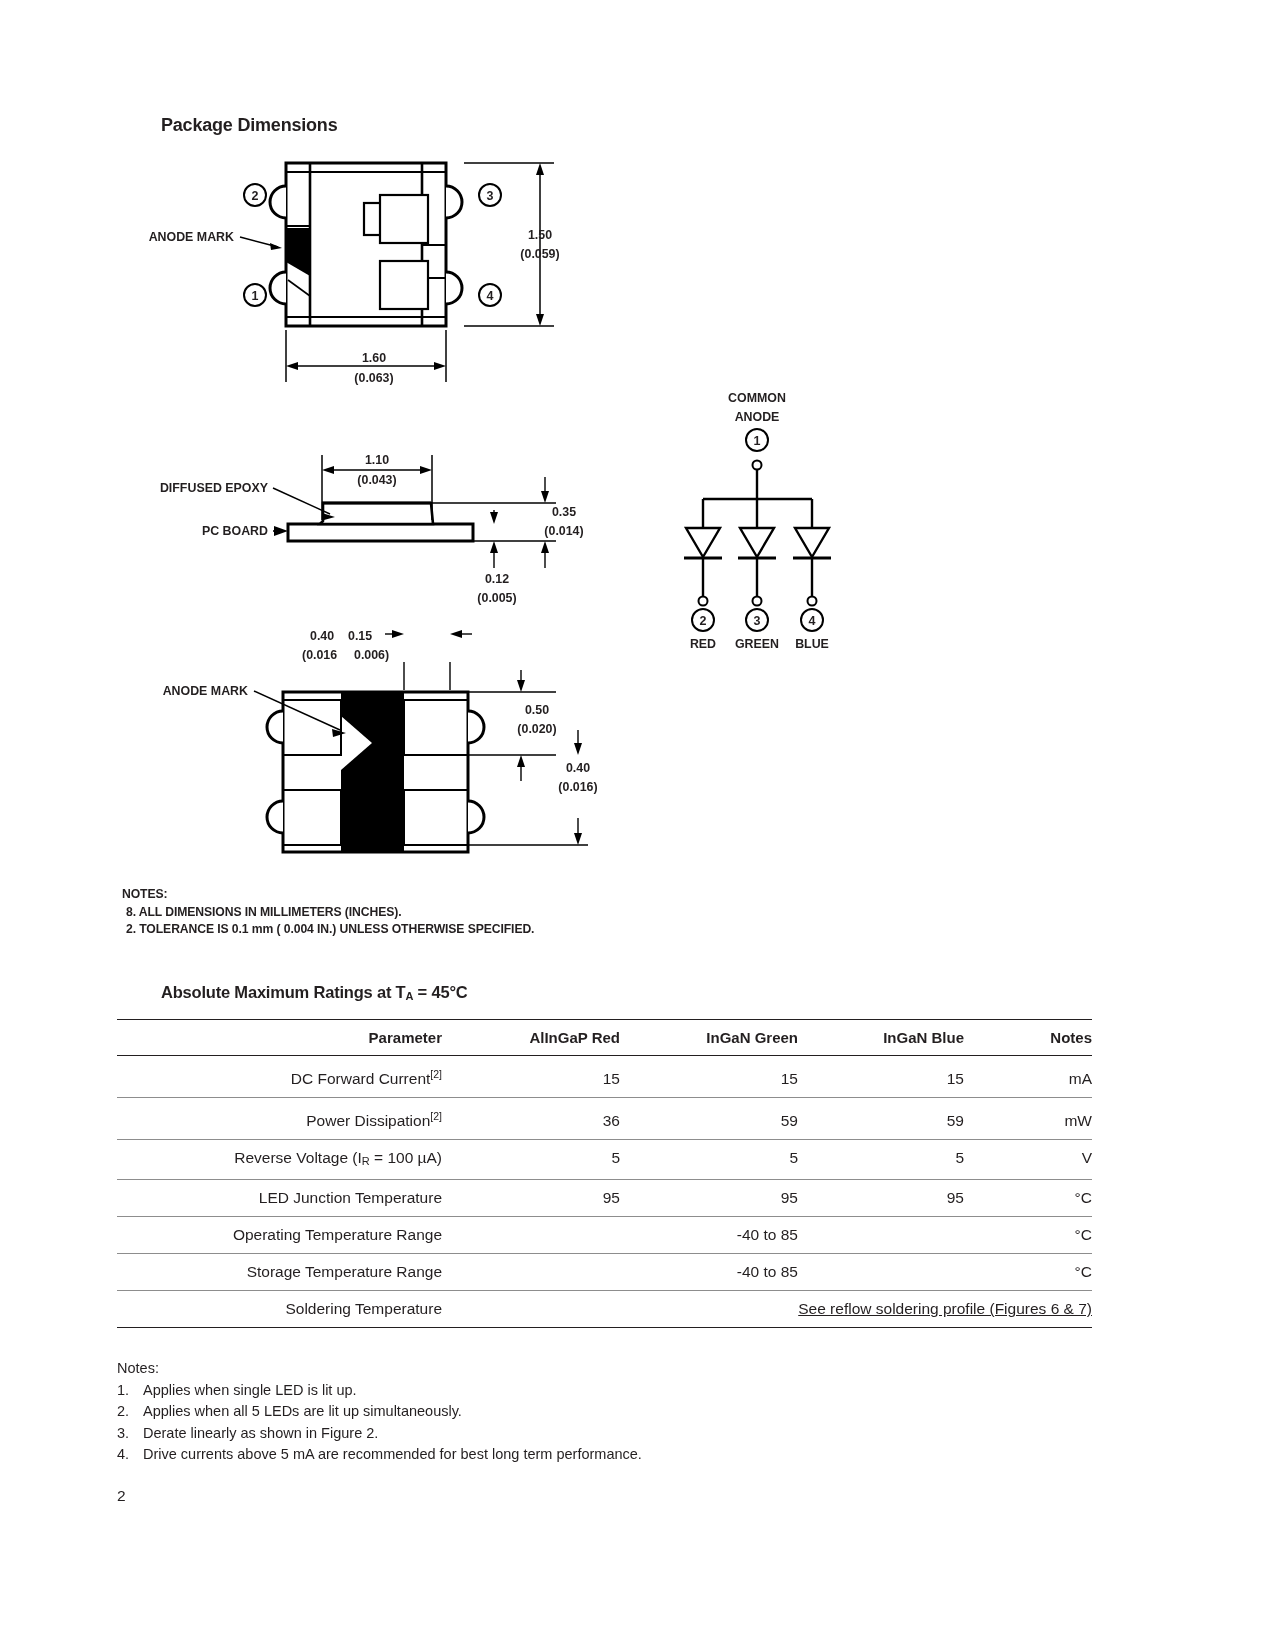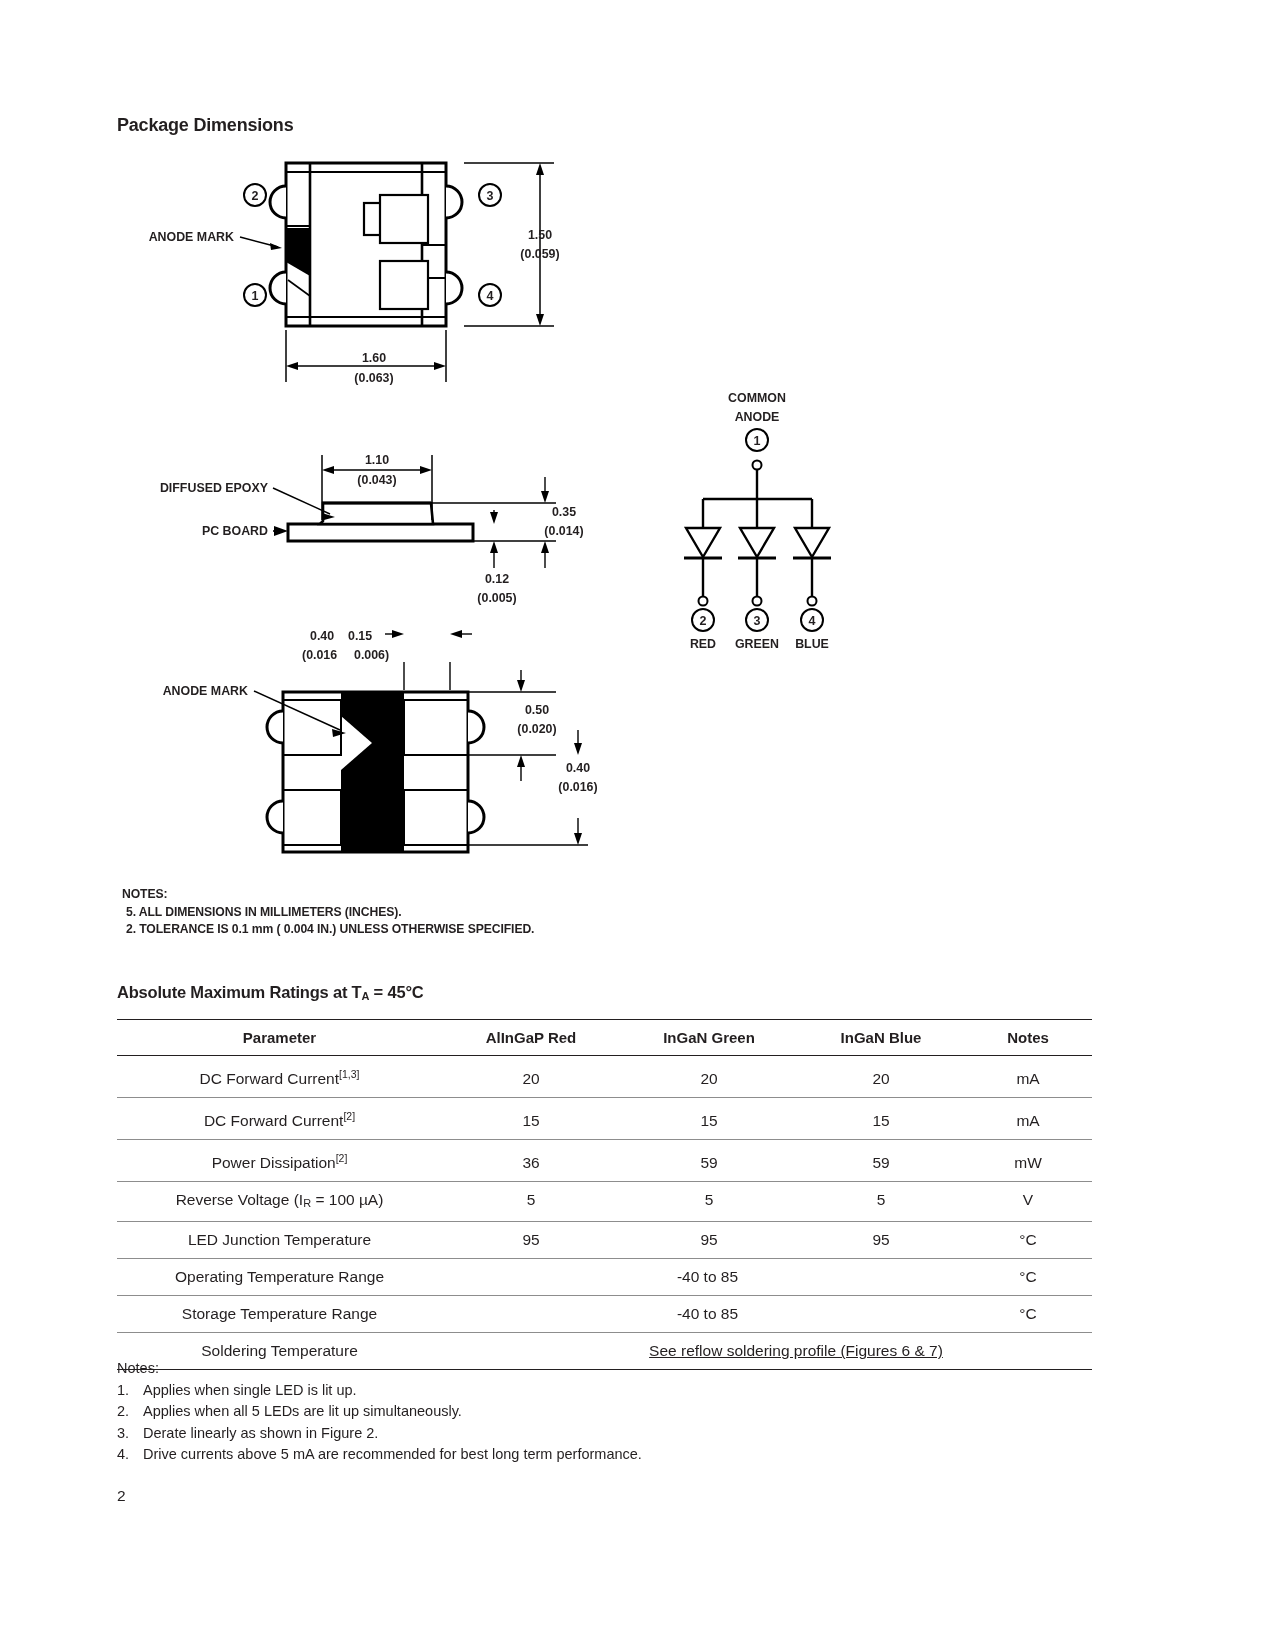--- a/index.html
+++ b/index.html
@@ -11,20 +11,21 @@
   }
   .page{position:absolute;left:0;top:0;width:1275px;height:1650px;overflow:hidden;}
 
   
   .h-section{
     position:absolute;
     font-weight:bold;
     font-size:17.5px;
     letter-spacing:-0.2px;
     color:#231f20;
+    margin-left:44px;
   }
   #pkg-dim-title{left:117px;top:115px;font-size:18px;}
   #amr-title{left:117px;top:983px;font-size:16.5px;white-space:nowrap;}
   #amr-title sub{font-size:11px;vertical-align:-2px;}
 
   
   .drawing{position:absolute;left:0;top:0;width:1275px;height:960px;}
   .drawing svg{display:block;}
 
   
@@ -37,21 +38,21 @@
   .dwg-notes div{white-space:nowrap;}
   .dwg-notes .ind{padding-left:4px;}
 
   
   table.amr{
     position:absolute;left:117px;top:1019px;
     width:975px;border-collapse:collapse;
     font-size:15.5px;
   }
   table.amr th, table.amr td{
-    text-align:center;
+    text-align:right;
     padding:0;
     vertical-align:baseline;
     font-weight:normal;
     color:#231f20;
   }
   table.amr thead th{
     font-weight:bold;
     font-size:15px;
     padding:9px 0 9px 0;
     border-top:1.6px solid #231f20;
@@ -293,45 +294,38 @@
         <circle cx="812" cy="620" r="11" fill="#fff" stroke="#000" stroke-width="2"></circle>
         <text class="pinnum" x="812" y="625" text-anchor="middle">4</text>
         <text class="dlabel" x="812" y="648" text-anchor="middle">BLUE</text>
       </g>
 
     </svg>
   </div>
 
   <div class="dwg-notes">
     <div>NOTES:</div>
-    <div class="ind">5. ALL DIMENSIONS IN MILLIMETERS (INCHES).</div>
+    <div class="ind">8. ALL DIMENSIONS IN MILLIMETERS (INCHES).</div>
     <div class="ind">2. TOLERANCE IS  0.1 mm ( 0.004 IN.) UNLESS OTHERWISE SPECIFIED.</div>
   </div>
 
   <div class="h-section" id="amr-title"><span>Absolute Maximum Ratings at T</span><sub>A</sub><span> = 45°C</span></div>
 
   <table class="amr">
     <thead>
       <tr>
         <th class="col-param">Parameter</th>
         <th class="col-red">AlInGaP Red</th>
         <th class="col-green">InGaN Green</th>
         <th class="col-blue">InGaN Blue</th>
         <th class="col-units">Notes</th>
       </tr>
     </thead>
     <tbody>
 
-      <tr>
-        <td><span>DC Forward Current</span><sup class="fn">[1,3]</sup></td>
-        <td>20</td>
-        <td>20</td>
-        <td>20</td>
-        <td>mA</td>
-      </tr>
 
 
       <tr>
         <td><span>DC Forward Current</span><sup class="fn">[2]</sup></td>
         <td>15</td>
         <td>15</td>
         <td>15</td>
         <td>mA</td>
       </tr>
 

